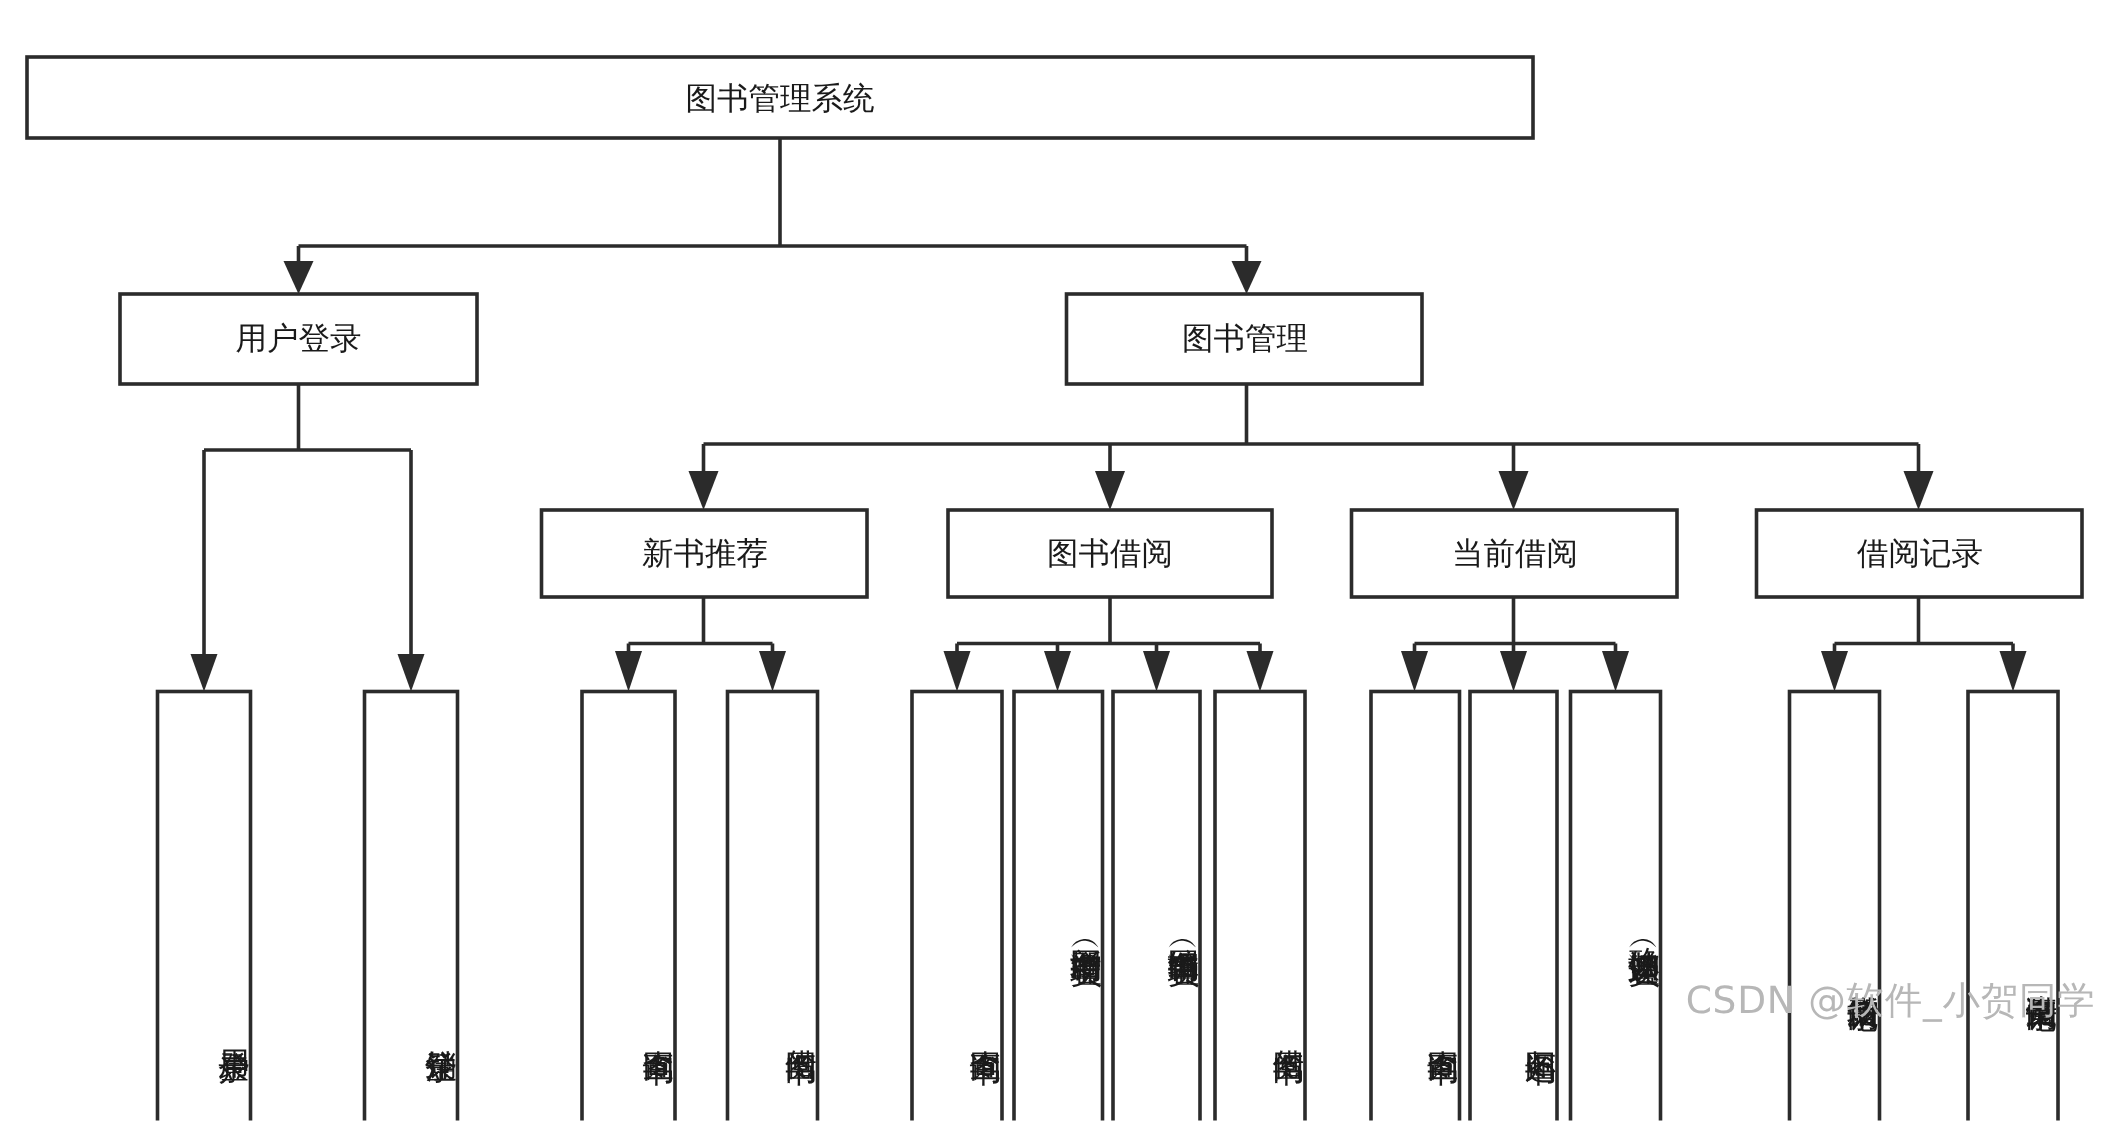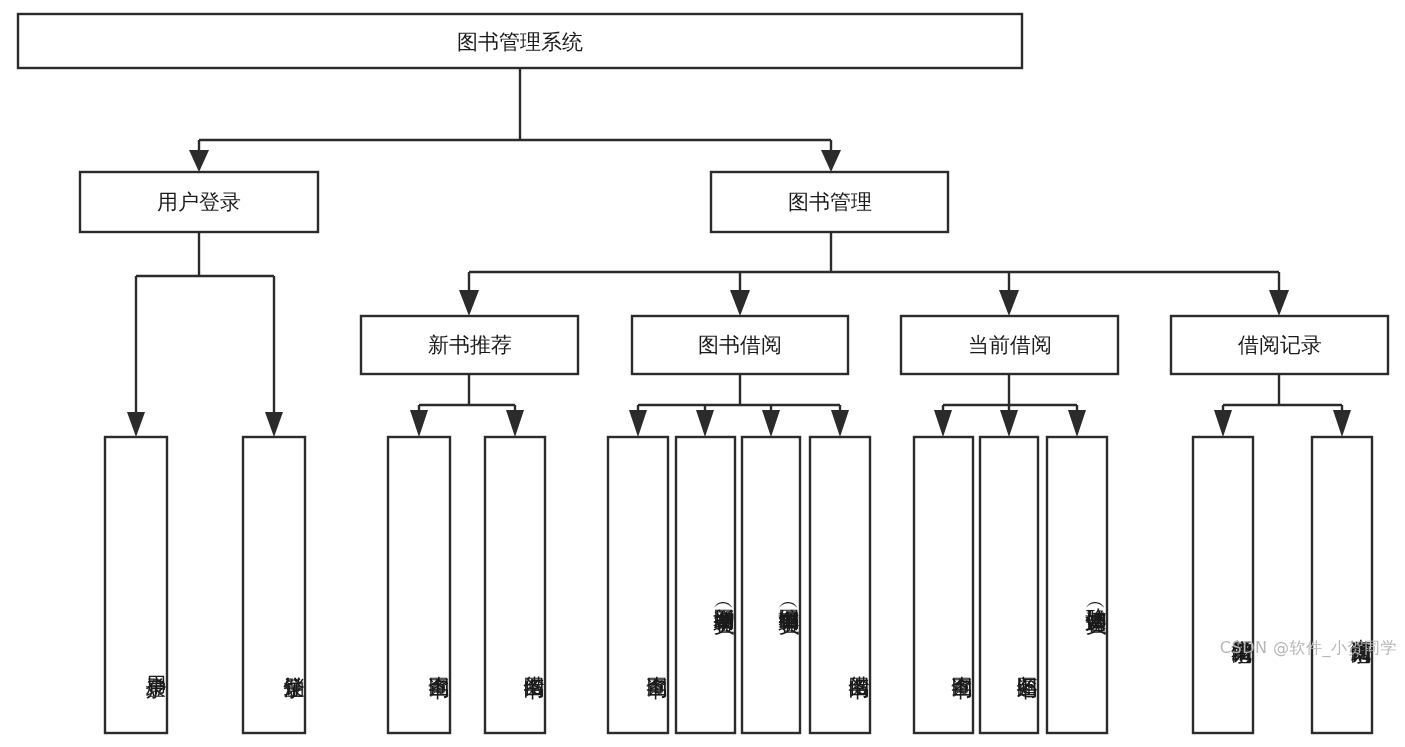--- a/index.html
+++ b/index.html
@@ -12,20 +12,21 @@
     height: 747px;
     font-family: "DejaVu Sans", "Liberation Sans", sans-serif;
     overflow: hidden;
     position: relative;
   }
   #diagram-root {
     position: relative;
     width: 1405px;
     height: 663px;
     background: #ffffff;
+    margin-top: 24px;
   }
   svg.canvas {
     position: absolute;
     left: 0;
     top: 0;
     width: 1405px;
     height: 747px;
     display: block;
   }
   .node-box {
@@ -65,21 +66,21 @@
     display: flex;
     align-items: flex-start;
     justify-content: center;
     pointer-events: none;
   }
   .watermark {
     position: absolute;
     right: 8px;
     bottom: 4px;
     font-family: "DejaVu Sans", "Liberation Sans", sans-serif;
-    font-size: 16px;
+    font-size: 25px;
     color: #b7b7b7;
     white-space: nowrap;
     letter-spacing: 0.5px;
   }
 </style>
 </head>
 <body>
 
 <div id="diagram-root">
 

